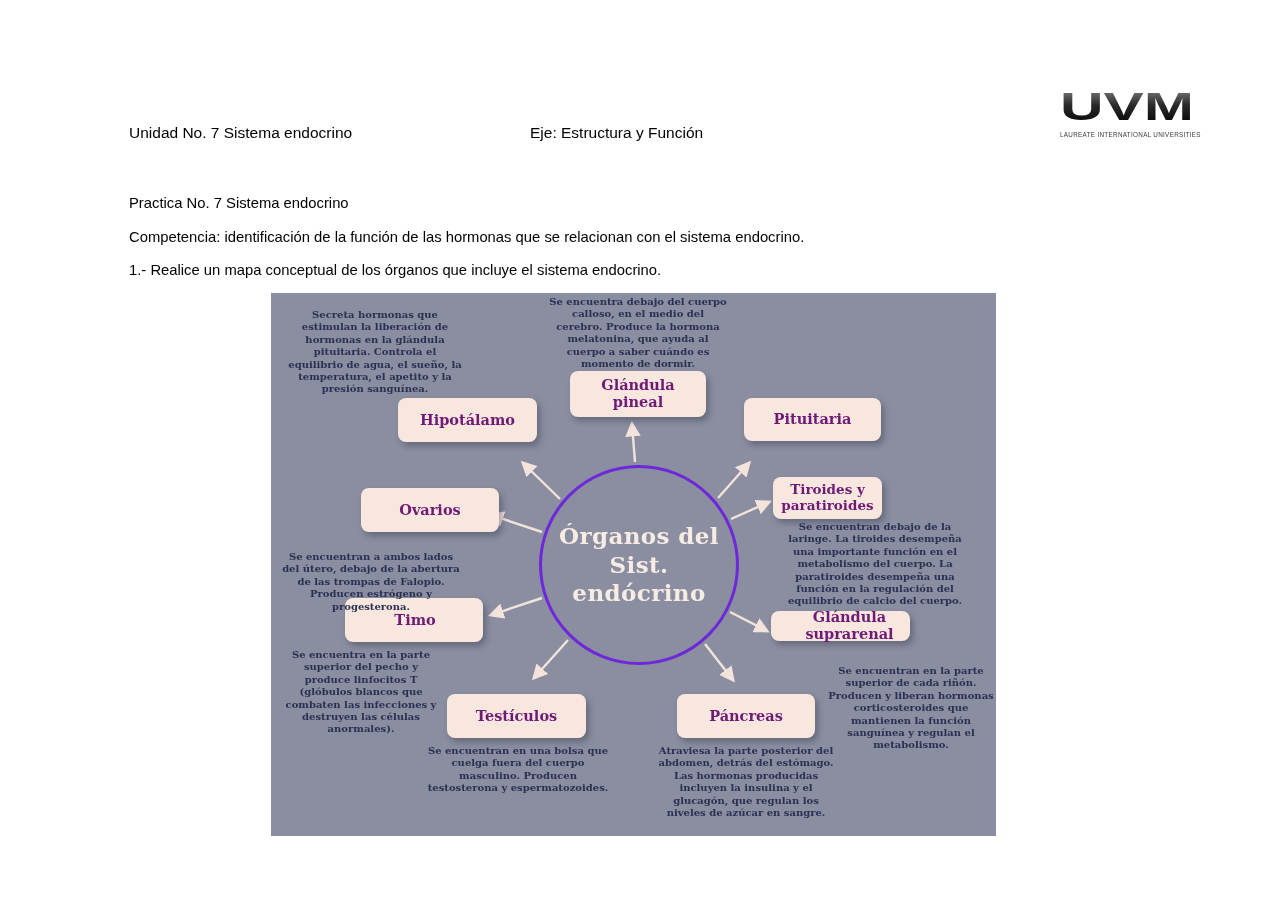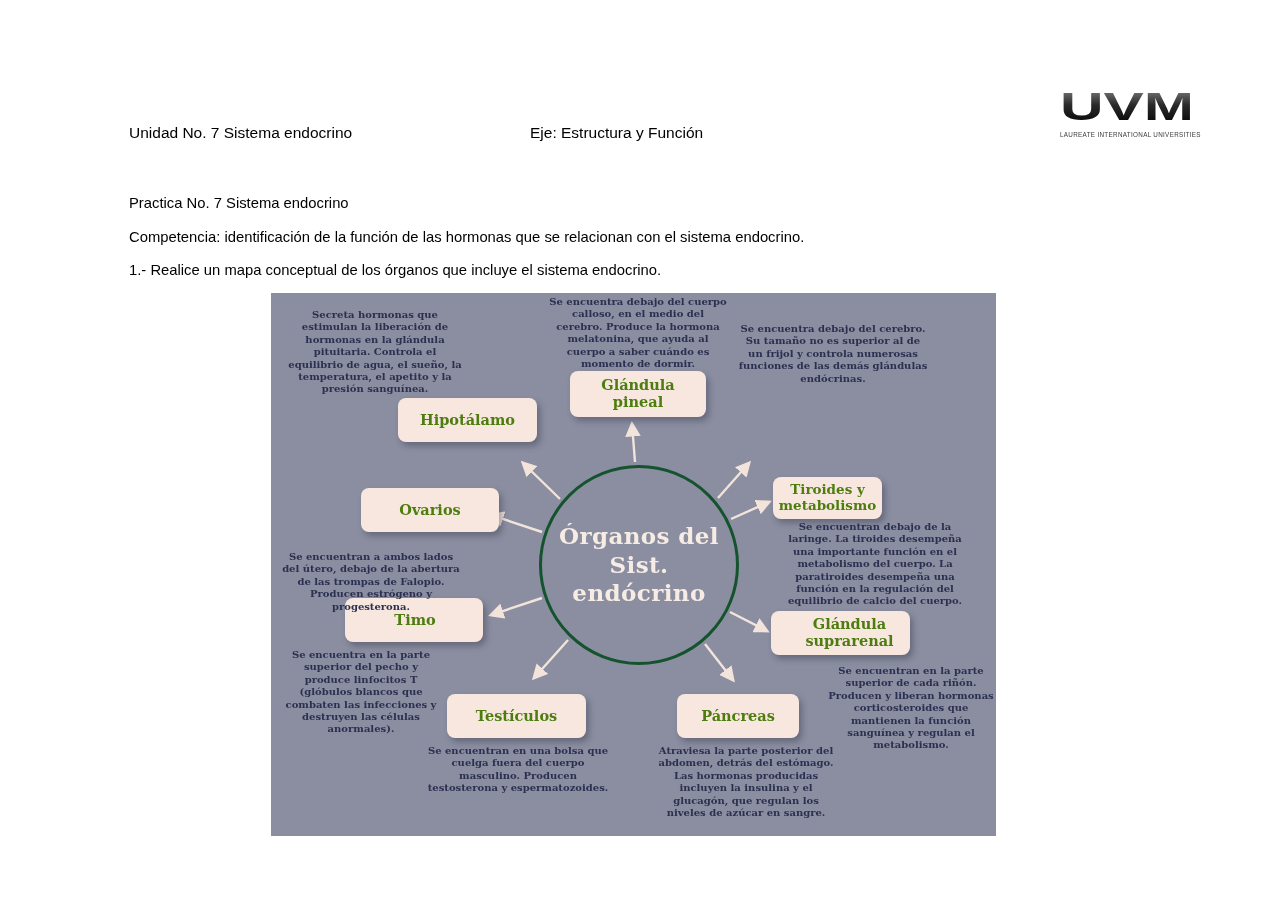--- a/index.html
+++ b/index.html
@@ -43,46 +43,46 @@
     position:absolute;left:271px;top:293px;
     width:725px;height:543px;
     background:#8a8ea0;
     font-family:"DejaVu Serif", serif;
   }
   .arrows{position:absolute;left:0;top:0;width:725px;height:543px;pointer-events:none;}
 
   .circle{
     position:absolute;left:268px;top:172px;
     width:200px;height:200px;
-    border:3px solid #14532d;border-radius:50%;
+    border:3px solid #6d28d9;border-radius:50%;
     box-sizing:border-box;
     display:flex;flex-direction:column;align-items:center;justify-content:center;
     color:#f7ece4;font-weight:bold;font-size:23px;line-height:1.25;
     letter-spacing:0.4px;text-align:center;
   }
 
   .nbox{
     position:absolute;
     background:#f8e7df;
     border-radius:8px;
     box-shadow:3px 4px 6px rgba(45,45,65,0.38);
     display:flex;align-items:center;justify-content:center;
     text-align:center;
-    color:#4d7c0f;font-weight:bold;font-size:14.5px;line-height:1.15;
+    color:#701a75;font-weight:bold;font-size:14.5px;line-height:1.15;
     box-sizing:border-box;padding:2px 6px;
   }
   .b-hipotalamo {left:127px;top:105px;width:139px;height:44px;}
   .b-pineal     {left:299px;top:78px; width:136px;height:46px;}
   .b-pituitaria {left:473px;top:105px;width:137px;height:43px;}
   .b-tiroides   {left:502px;top:184px;width:109px;height:42px;font-size:13.5px;}
-  .b-suprarenal {left:500px;top:318px;width:139px;height:44px;padding-left:24px;}
+  .b-suprarenal {left:500px;top:318px;width:139px;height:30px;padding-left:24px;}
   .b-ovarios    {left:74px; top:195px;width:138px;height:44px;margin-left:16px;}
   .b-timo       {left:74px; top:305px;width:138px;height:44px;padding-left:8px;}
   .b-testiculos {left:176px;top:401px;width:139px;height:44px;}
-  .b-pancreas   {left:406px;top:401px;width:122px;height:44px;}
+  .b-pancreas   {left:406px;top:401px;width:138px;height:44px;}
 
   .ndesc{
     position:absolute;
     color:#2c3050;
     font-size:10px;font-weight:bold;line-height:1.24;
     text-align:center;
   }
   .d-hipotalamo {left:14px; top:16px; width:180px;}
   .d-pineal     {left:278px;top:3px;  width:178px;}
   .d-pituitaria {left:466px;top:30px; width:192px;}
@@ -138,30 +138,30 @@
       <line x1="434" y1="351" x2="462" y2="387" stroke="#f2e4db" stroke-width="2.4" marker-end="url(#arrowhead)"></line>
     </svg>
 
     <div class="circle">
       <span>Órganos del</span>
       <span>Sist. endócrino</span>
     </div>
 
     <div class="nbox b-hipotalamo">Hipotálamo</div>
     <div class="nbox b-pineal">Glándula pineal</div>
-    <div class="nbox b-tiroides">Tiroides y metabolismo</div>
+    <div class="nbox b-pituitaria">Pituitaria</div>
+    <div class="nbox b-tiroides">Tiroides y paratiroides</div>
     <div class="nbox b-suprarenal">Glándula suprarenal</div>
     <div class="nbox b-ovarios">Ovarios</div>
     <div class="nbox b-timo">Timo</div>
     <div class="nbox b-testiculos">Testículos</div>
     <div class="nbox b-pancreas">Páncreas</div>
 
     <div class="ndesc d-hipotalamo">Secreta hormonas que estimulan la liberación de hormonas en la glándula pituitaria. Controla el equilibrio de agua, el sueño, la temperatura, el apetito y la presión sanguínea.</div>
     <div class="ndesc d-pineal">Se encuentra debajo del cuerpo calloso, en el medio del cerebro. Produce la hormona melatonina, que ayuda al cuerpo a saber cuándo es momento de dormir.</div>
-    <div class="ndesc d-pituitaria">Se encuentra debajo del cerebro. Su tamaño no es superior al de un frijol y controla numerosas funciones de las demás glándulas endócrinas.</div>
     <div class="ndesc d-tiroides">Se encuentran debajo de la laringe. La tiroides desempeña una importante función en el metabolismo del cuerpo. La paratiroides desempeña una función en la regulación del equilibrio de calcio del cuerpo.</div>
     <div class="ndesc d-suprarenal">Se encuentran en la parte superior de cada riñón. Producen y liberan hormonas corticosteroides que mantienen la función sanguínea y regulan el metabolismo.</div>
     <div class="ndesc d-ovarios">Se encuentran a ambos lados del útero, debajo de la abertura de las trompas de Falopio. Producen estrógeno y progesterona.</div>
     <div class="ndesc d-timo">Se encuentra en la parte superior del pecho y produce linfocitos T (glóbulos blancos que combaten las infecciones y destruyen las células anormales).</div>
     <div class="ndesc d-testiculos">Se encuentran en una bolsa que cuelga fuera del cuerpo masculino. Producen testosterona y espermatozoides.</div>
     <div class="ndesc d-pancreas">Atraviesa la parte posterior del abdomen, detrás del estómago. Las hormonas producidas incluyen la insulina y el glucagón, que regulan los niveles de azúcar en sangre.</div>
 
   </div>
 </div>
 

